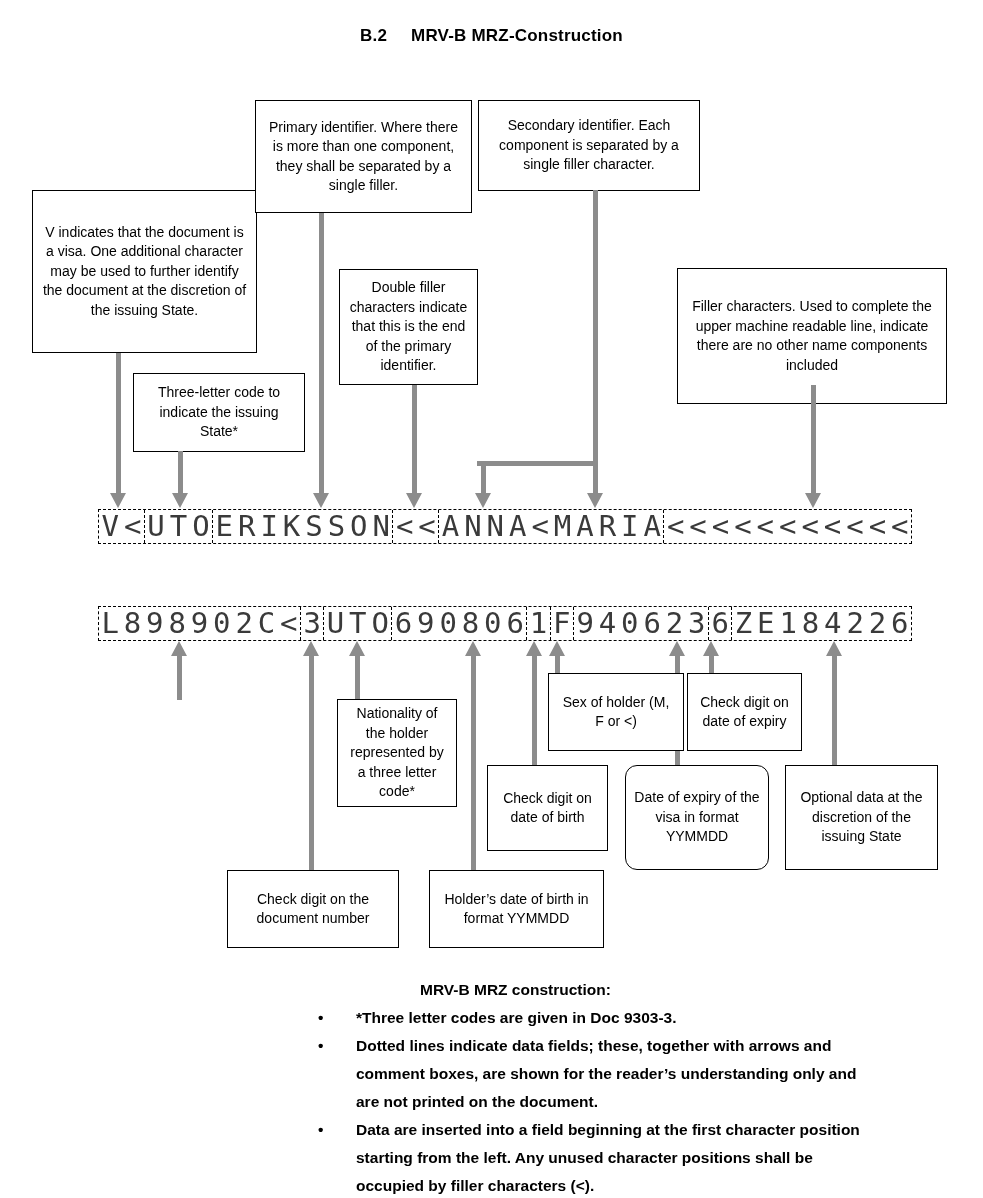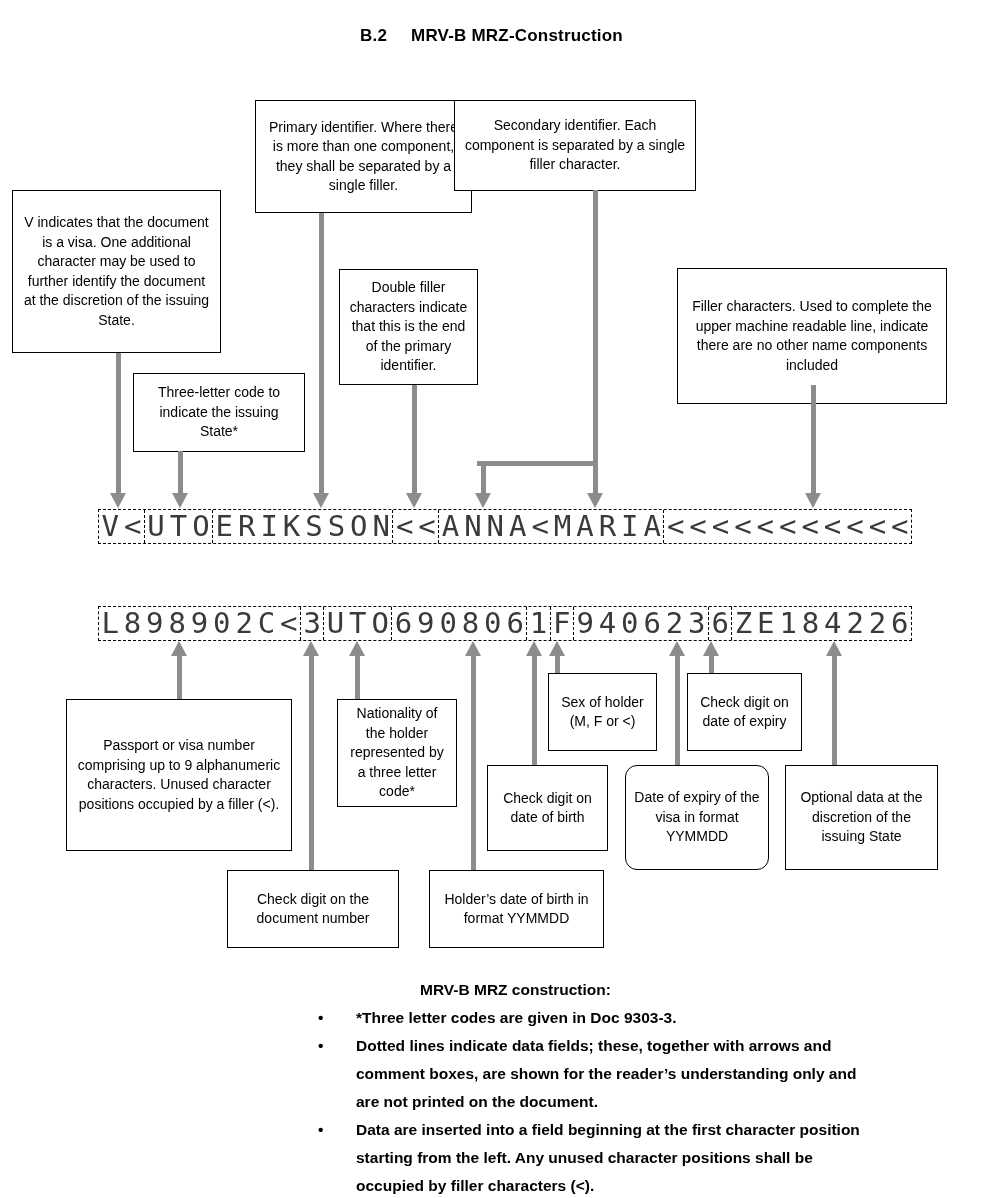--- a/index.html
+++ b/index.html
@@ -19,31 +19,31 @@
     position:absolute;top:26px;left:0;width:100%;text-align:center;
     font-size:17px;font-weight:bold;letter-spacing:.2px;
   }
   .title .sec{margin-right:24px;}
   
   .cbox{
     position:absolute;box-sizing:border-box;border:1.5px solid var(--ink);
     background:var(--paper);display:flex;align-items:center;justify-content:center;
     text-align:center;font-size:14px;line-height:19.5px;padding:4px 8px;
   }
-  #bx-v         {left:12px;  top:190px; width:209px; height:163px;}
+  #bx-v         {left:32px;  top:190px; width:225px; height:163px;}
   #bx-3letter   {left:133px; top:373px; width:172px; height:79px;}
   #bx-primary   {left:255px; top:100px; width:217px; height:113px;}
-  #bx-secondary {left:454px; top:100px; width:242px; height:91px;}
+  #bx-secondary {left:478px; top:100px; width:222px; height:91px;}
   #bx-dfiller   {left:339px; top:269px; width:139px; height:116px;}
   #bx-fillers   {left:677px; top:268px; width:270px; height:136px;}
   #bx-passport  {left:66px;  top:699px; width:226px; height:152px;}
   #bx-nation    {left:337px; top:699px; width:120px; height:108px;}
   #bx-checkdoc  {left:227px; top:870px; width:172px; height:78px;}
   #bx-holderdob {left:411px; top:870px; width:175px; height:78px;margin-left:18px;}
-  #bx-sex       {left:548px; top:673px; width:109px; height:78px;}
+  #bx-sex       {left:548px; top:673px; width:136px; height:78px;}
   #bx-checkexp  {left:687px; top:673px; width:115px; height:78px;}
   #bx-checkbirth{left:487px; top:765px; width:121px; height:86px;}
   #bx-dateexp   {left:625px; top:765px; width:144px; height:105px;border-radius:12px;}
   #bx-optional  {left:785px; top:765px; width:153px; height:105px;}
   
   .mrz{
     position:absolute;box-sizing:border-box;border:1px dashed var(--ink);
     display:flex;align-items:stretch;
     font-family:"DejaVu Sans Mono","Liberation Mono",monospace;
     font-size:29px;color:var(--mrz-ink);
@@ -235,23 +235,20 @@
   <div class="arr-u" id="a-passport"></div>
   <div class="arr-u" id="a-checkdoc"></div>
   <div class="arr-u" id="a-nation"></div>
   <div class="arr-u" id="a-holderdob"></div>
   <div class="arr-u" id="a-checkbirth"></div>
   <div class="arr-u" id="a-sex"></div>
   <div class="arr-u" id="a-dateexp"></div>
   <div class="arr-u" id="a-checkexp"></div>
   <div class="arr-u" id="a-optional"></div>
 
-  <div class="cbox" id="bx-passport">
-      <span>Passport or visa number comprising up to 9 alphanumeric characters. Unused character positions occupied by a filler (&lt;).</span>
-    </div>
   <div class="cbox" id="bx-nation">
       <span>Nationality of the holder represented by a three letter code*</span>
     </div>
   <div class="cbox" id="bx-checkdoc">
       <span>Check digit on the document number</span>
     </div>
   <div class="cbox" id="bx-holderdob">
       <span>Holder’s date of birth in format YYMMDD</span>
     </div>
   <div class="cbox" id="bx-sex">

